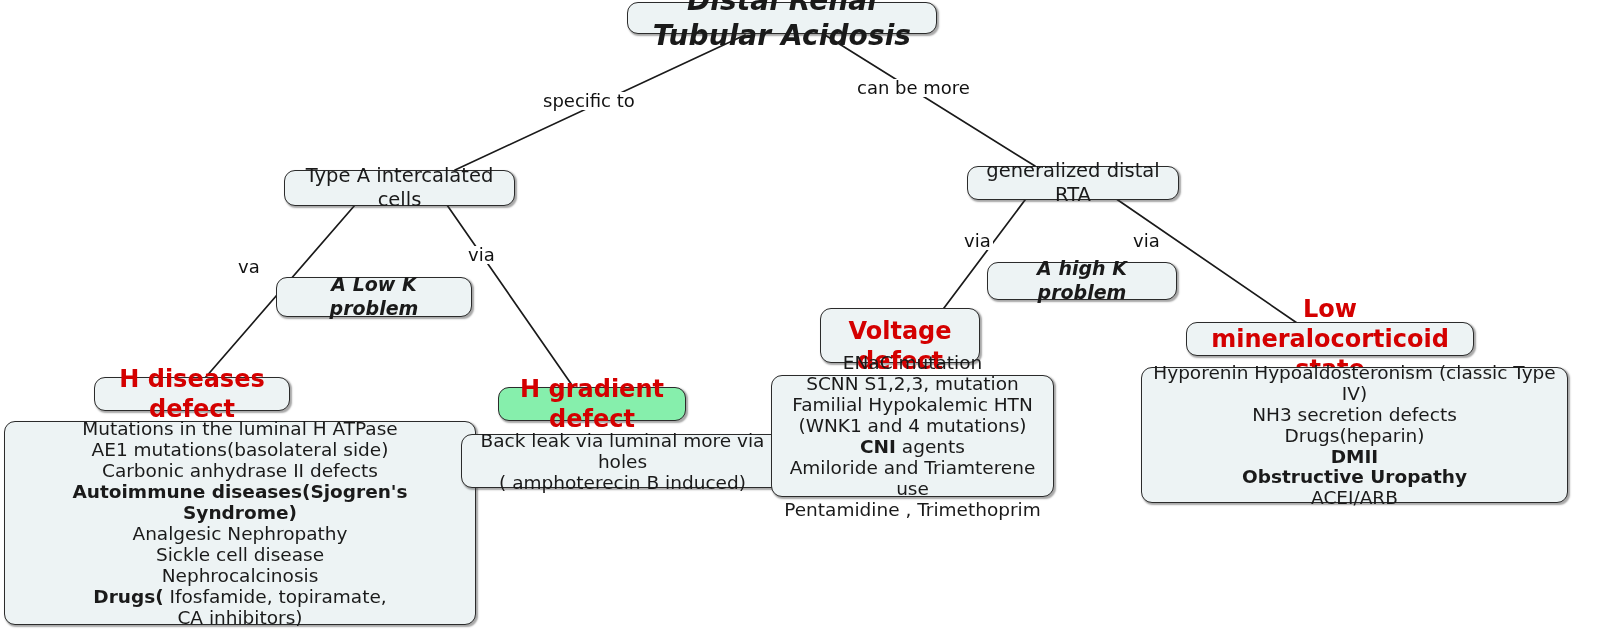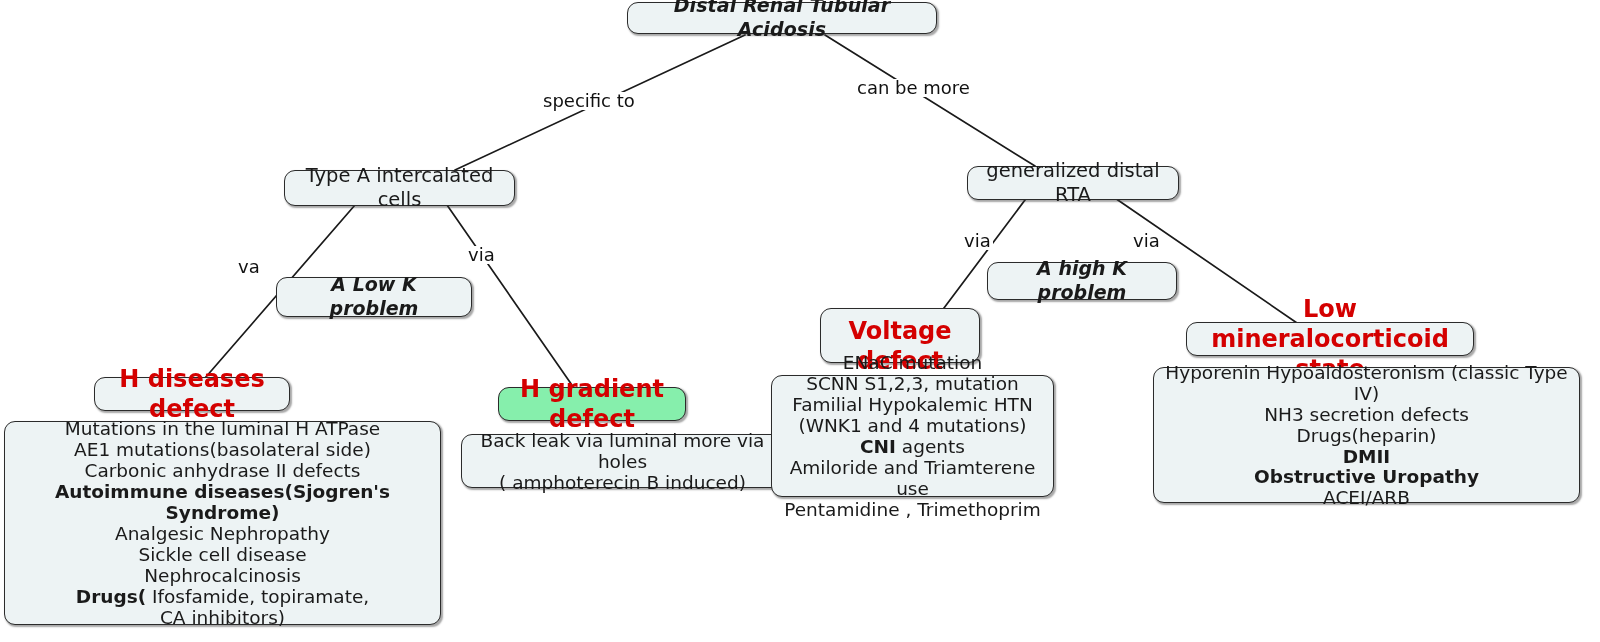--- a/index.html
+++ b/index.html
@@ -33,21 +33,21 @@
     color:#1a1a1a;
     line-height:1.25;
     box-shadow:1.5px 1.5px 1.6px rgba(60,60,60,.45);
   }
   .node.white{background:#86efac;}
   .node.topalign{align-items:flex-start;}
   .node .inner{width:100%;padding:0 10px;box-sizing:border-box;}
   .title-node{
     font-style:italic;
     font-weight:bold;
-    font-size:19px;
+    font-size:28px;
     letter-spacing:.1px;
   }
   .concept-node{font-size:19.5px;}
   .kprob-node{
     font-style:italic;
     font-weight:bold;
     font-size:19px;
   }
   .red-node{
     color:#d40000;
@@ -108,21 +108,21 @@
   </div>
 
   <div class="node kprob-node" style="left:276px;top:277px;width:196px;height:40px;">
     <span class="inner">A Low K problem</span>
   </div>
 
   <div class="node red-node" style="left:94px;top:377px;width:196px;height:34px;">
     <span class="inner">H diseases defect</span>
   </div>
 
-  <div class="node list-node" style="left:4px;top:421px;width:437px;height:204px;">
+  <div class="node list-node" style="left:4px;top:421px;width:472px;height:204px;">
     <div class="inner">
         <div>Mutations in the luminal H ATPase</div>
         <div>AE1 mutations(basolateral side)</div>
         <div>Carbonic anhydrase II defects</div>
         <div><b>Autoimmune diseases(Sjogren's Syndrome)</b></div>
         <div>Analgesic Nephropathy</div>
         <div>Sickle cell disease</div>
         <div>Nephrocalcinosis</div>
         <div><b>Drugs(</b> Ifosfamide, topiramate,</div>
         <div>CA inhibitors)</div>
@@ -161,21 +161,21 @@
         <div><b>CNI</b> agents</div>
         <div>Amiloride and Triamterene use</div>
         <div>Pentamidine , Trimethoprim</div>
       </div>
   </div>
 
   <div class="node red-node" style="left:1186px;top:322px;width:288px;height:34px;">
     <span class="inner">Low mineralocorticoid state</span>
   </div>
 
-  <div class="node list-node" style="left:1141px;top:367px;width:427px;height:136px;margin-left:12px;">
+  <div class="node list-node" style="left:1141px;top:367px;width:427px;height:136px;">
     <div class="inner">
         <div>Hyporenin Hypoaldosteronism (classic Type IV)</div>
         <div>NH3 secretion defects</div>
         <div>Drugs(heparin)</div>
         <div><b>DMII</b></div>
         <div><b>Obstructive Uropathy</b></div>
         <div>ACEI/ARB</div>
       </div>
   </div>
 

